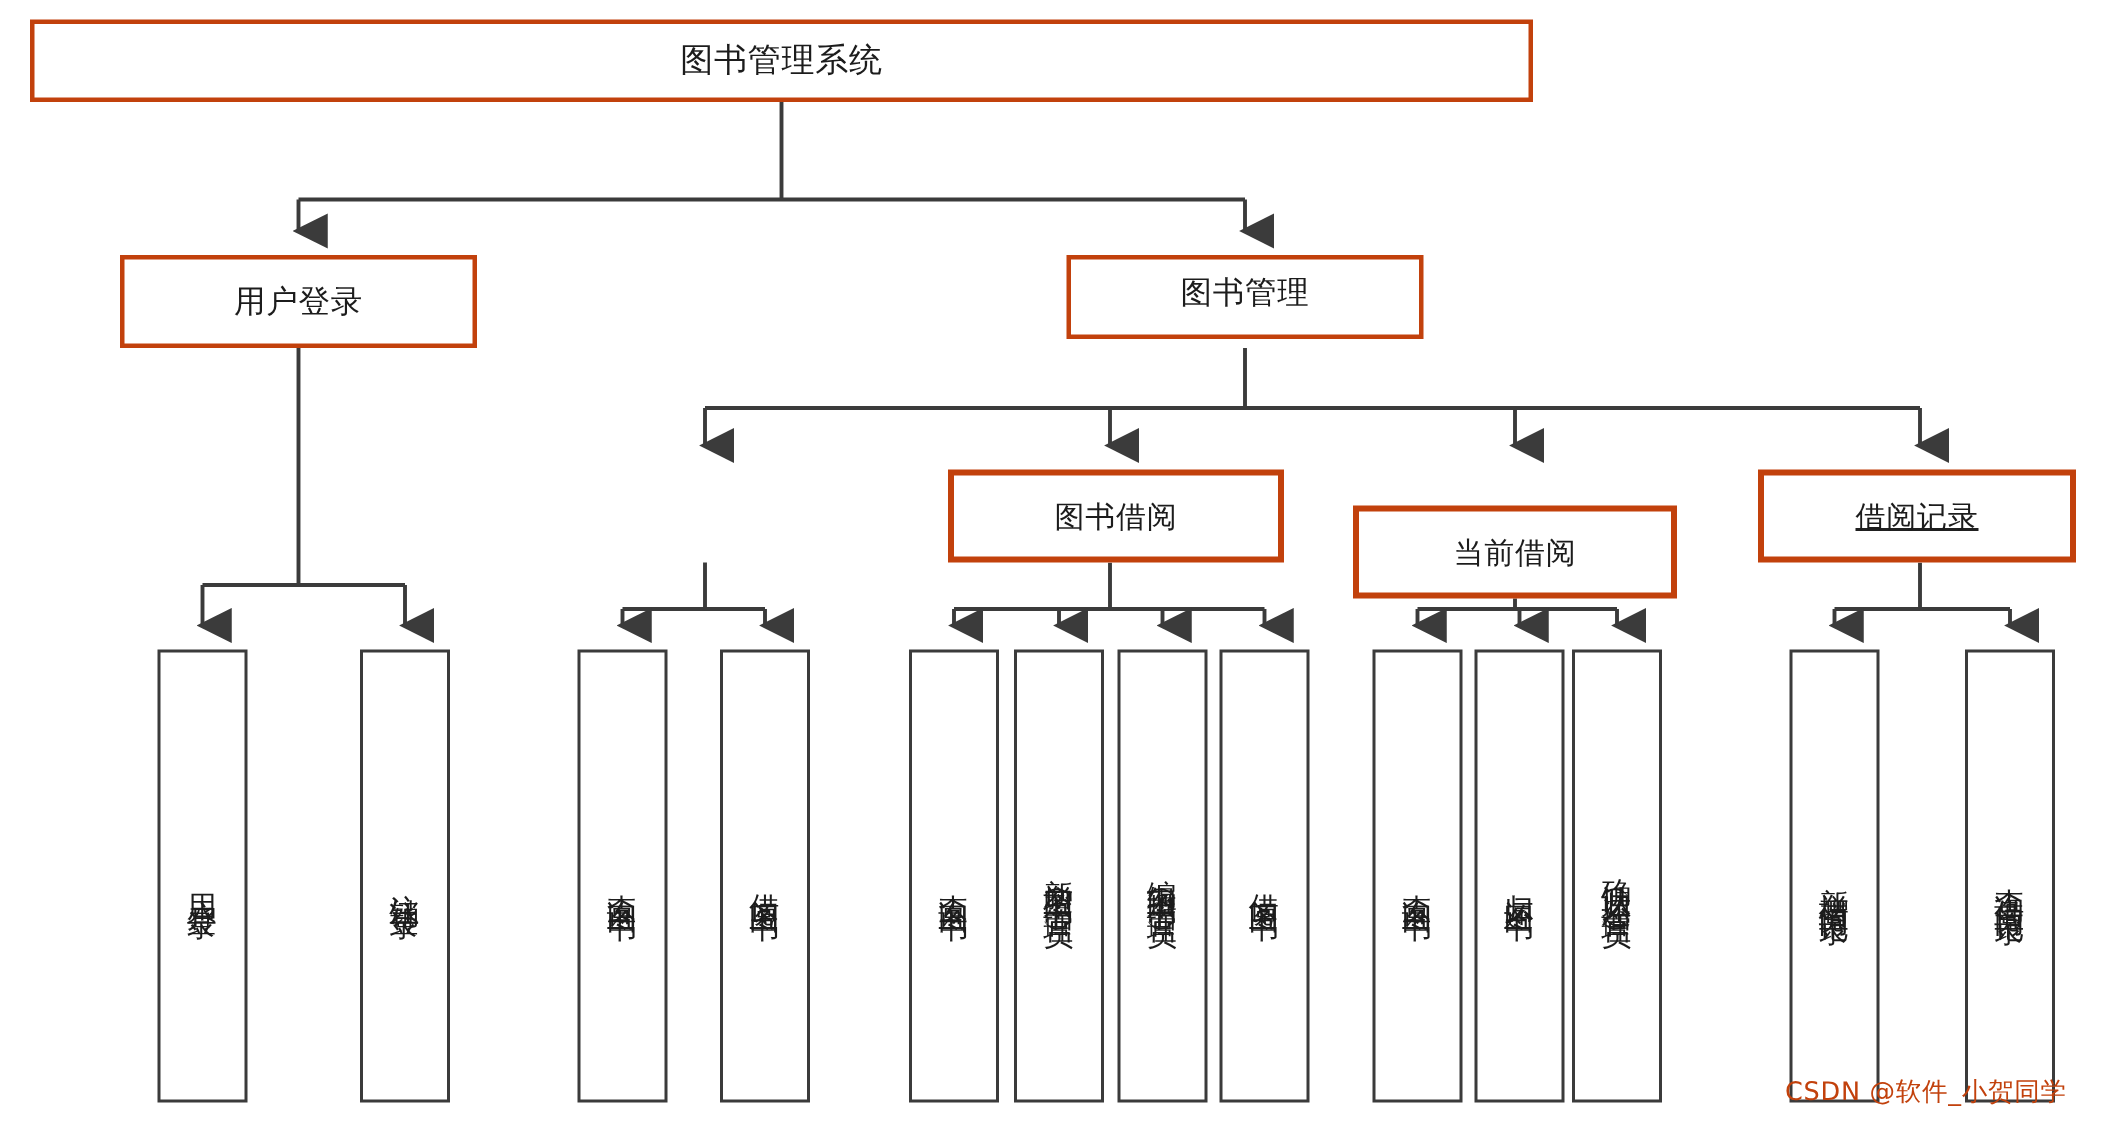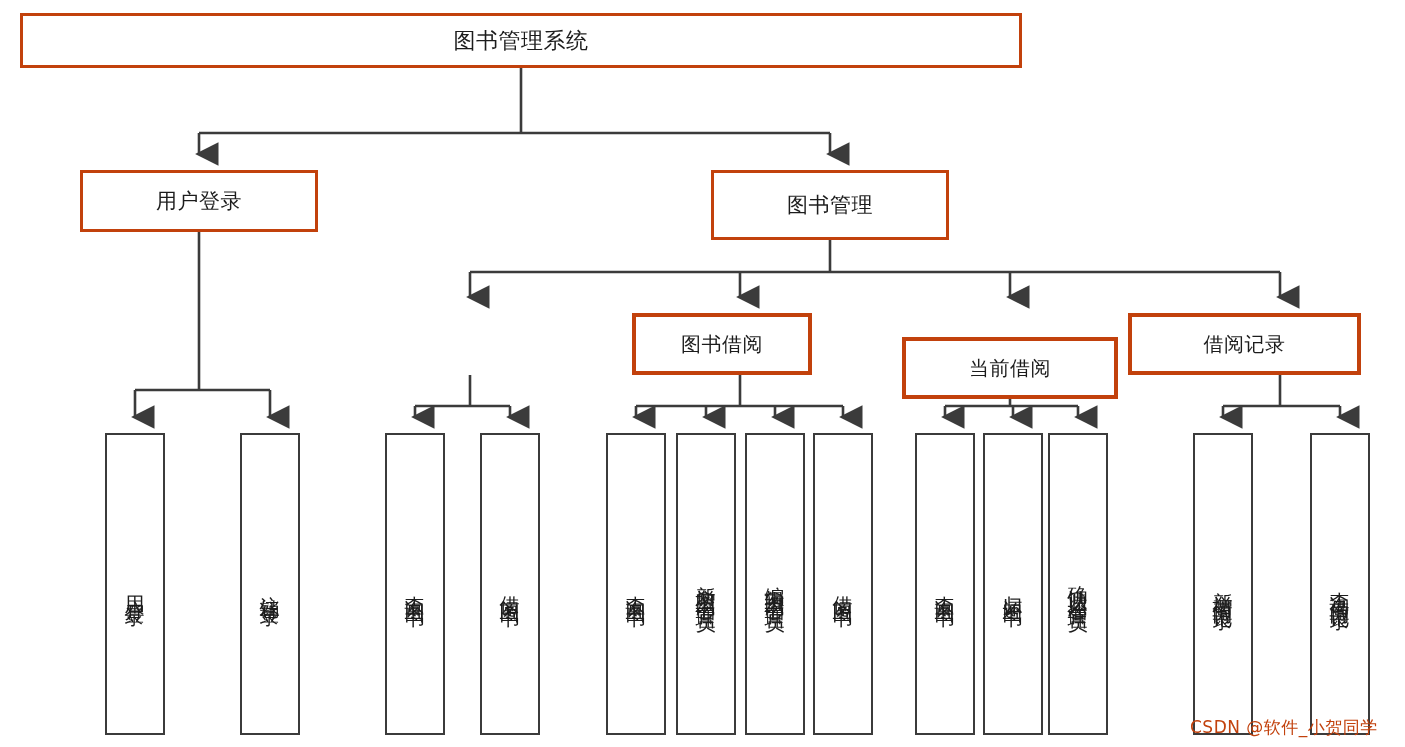--- a/index.html
+++ b/index.html
@@ -133,31 +133,31 @@
     </g>
   </svg>
 
   <div class="node root" style="left:20px; top:13px; width:1002px; height:55px;">
     <span class="node-label">图书管理系统</span>
   </div>
 
   <div class="node lvl2" style="left:80px; top:170px; width:238px; height:62px;">
     <span class="node-label">用户登录</span>
   </div>
-  <div class="node lvl2" style="left:711px; top:170px; width:238px; height:70px;">
+  <div class="node lvl2" style="left:711px; top:170px; width:238px; height:56px;font-family:Liberation Mono, monospace;">
     <span class="node-label">图书管理</span>
   </div>
 
-  <div class="node lvl3" style="left:632px; top:313px; width:180px; height:62px;">
+  <div class="node lvl3" style="left:632px; top:313px; width:224px; height:62px;">
     <span class="node-label">图书借阅</span>
   </div>
   <div class="node lvl3" style="left:902px; top:313px; width:216px; height:62px;margin-top:24px;">
     <span class="node-label">当前借阅</span>
   </div>
-  <div class="node lvl3" style="left:1128px; top:313px; width:233px; height:62px;">
+  <div class="node lvl3" style="left:1172px; top:313px; width:212px; height:62px;text-decoration:underline;">
     <span class="node-label">借阅记录</span>
   </div>
 
   <div class="leaf" style="left:105px; top:433px; width:60px; height:302px;">
     <span class="leaf-label">用户登录</span>
   </div>
   <div class="leaf" style="left:240px; top:433px; width:60px; height:302px;">
     <span class="leaf-label">注销登录</span>
   </div>
 

